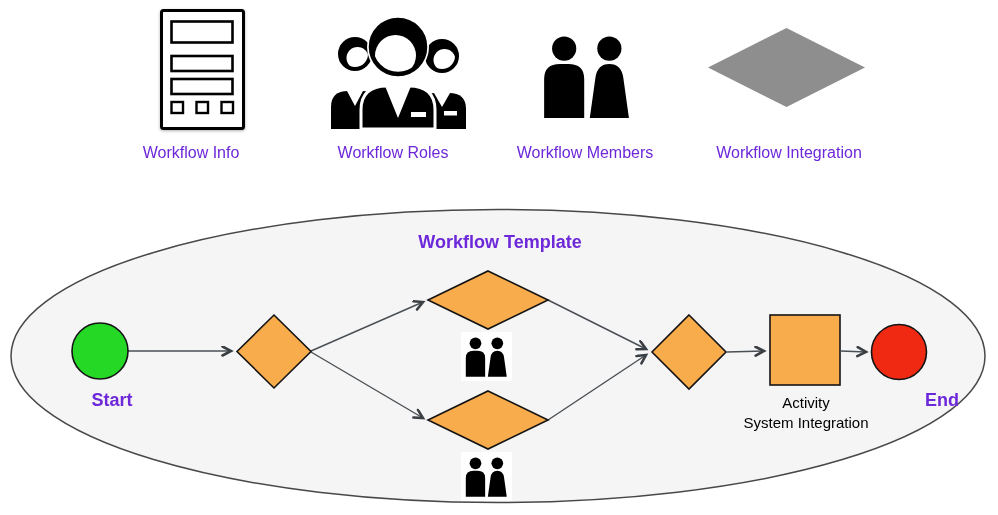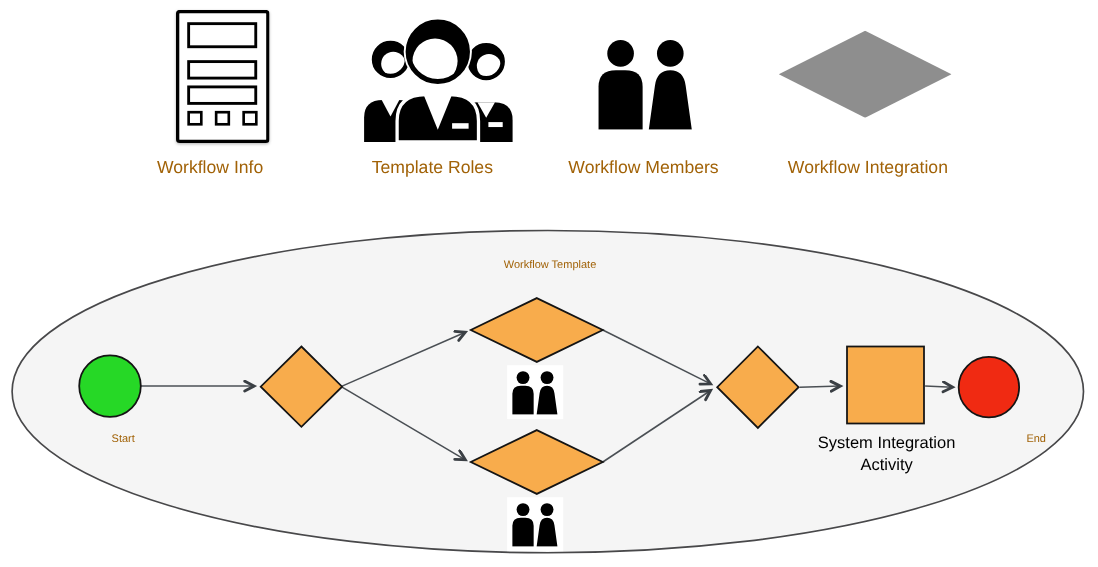--- a/index.html
+++ b/index.html
@@ -2,23 +2,23 @@
 <html><head>
 <meta charset="utf-8">
 <style>
   html,body{margin:0;padding:0;}
   body{
     width:998px;height:515px;position:relative;background:#ffffff;
     font-family:"Liberation Sans", sans-serif;color:#000;overflow:hidden;
   }
   .lbl{
     position:absolute;transform:translateX(-50%);
-    font-size:16px;line-height:18px;white-space:nowrap;color:#a16207;
+    font-size:16px;line-height:18px;white-space:nowrap;color:#6d28d9;
   }
-  .lbl-bold{font-weight:normal;font-size:10px;}
+  .lbl-bold{font-weight:bold;font-size:18px;}
   .icon-svg{position:absolute;}
   #info-icon-svg{filter:drop-shadow(0 1px 1.5px rgba(0,0,0,0.30));}
   .flow-svg{position:absolute;left:0;top:0;}
   .activity-label{
     position:absolute;transform:translateX(-50%);
     font-size:15px;line-height:20px;text-align:center;white-space:nowrap;
   }
 </style>
 </head>
 <body>
@@ -82,21 +82,21 @@
 
 <svg class="icon-svg" style="left:540px;top:36px" width="94" height="82" viewBox="0 0 100 88">
   <use href="#members-glyph" width="100" height="88"></use>
 </svg>
 
 <svg class="icon-svg" style="left:708px;top:28px" width="157" height="79" viewBox="0 0 157 79">
   <polygon points="78.5,0 157,39.5 78.5,79 0,39.5" fill="#8E8E8E"></polygon>
 </svg>
 
 <div class="lbl" style="left:191px;top:144px">Workflow Info</div>
-<div class="lbl" style="left:393px;top:144px">Template Roles</div>
+<div class="lbl" style="left:393px;top:144px">Workflow Roles</div>
 <div class="lbl" style="left:585px;top:144px">Workflow Members</div>
 <div class="lbl" style="left:789px;top:144px">Workflow Integration</div>
 
 <svg class="flow-svg" width="998" height="515" viewBox="0 0 998 515">
   <defs>
     <marker id="arrowhead" markerUnits="userSpaceOnUse" markerWidth="14" markerHeight="14" refX="10" refY="5.5" orient="auto">
       <path d="M1.5,1 L10,5.5 L1.5,10" fill="none" stroke="#3A3F44" stroke-width="2.6" stroke-linecap="round"></path>
     </marker>
   </defs>
 
@@ -133,15 +133,15 @@
   <g>
     <rect x="461" y="452" width="51" height="49" fill="#fff"></rect>
     <use href="#members-glyph" x="464" y="457" width="45" height="40"></use>
   </g>
 </svg>
 
 <div class="lbl lbl-bold" style="left:500px;top:233px">Workflow Template</div>
 <div class="lbl lbl-bold" style="left:112px;top:391px">Start</div>
 <div class="lbl lbl-bold" style="left:942px;top:391px">End</div>
 <div class="activity-label" style="left:806px;top:393px">
+  <div>Activity</div>
   <div>System Integration</div>
-  <div>Activity</div>
 </div>
 
 </body></html>

